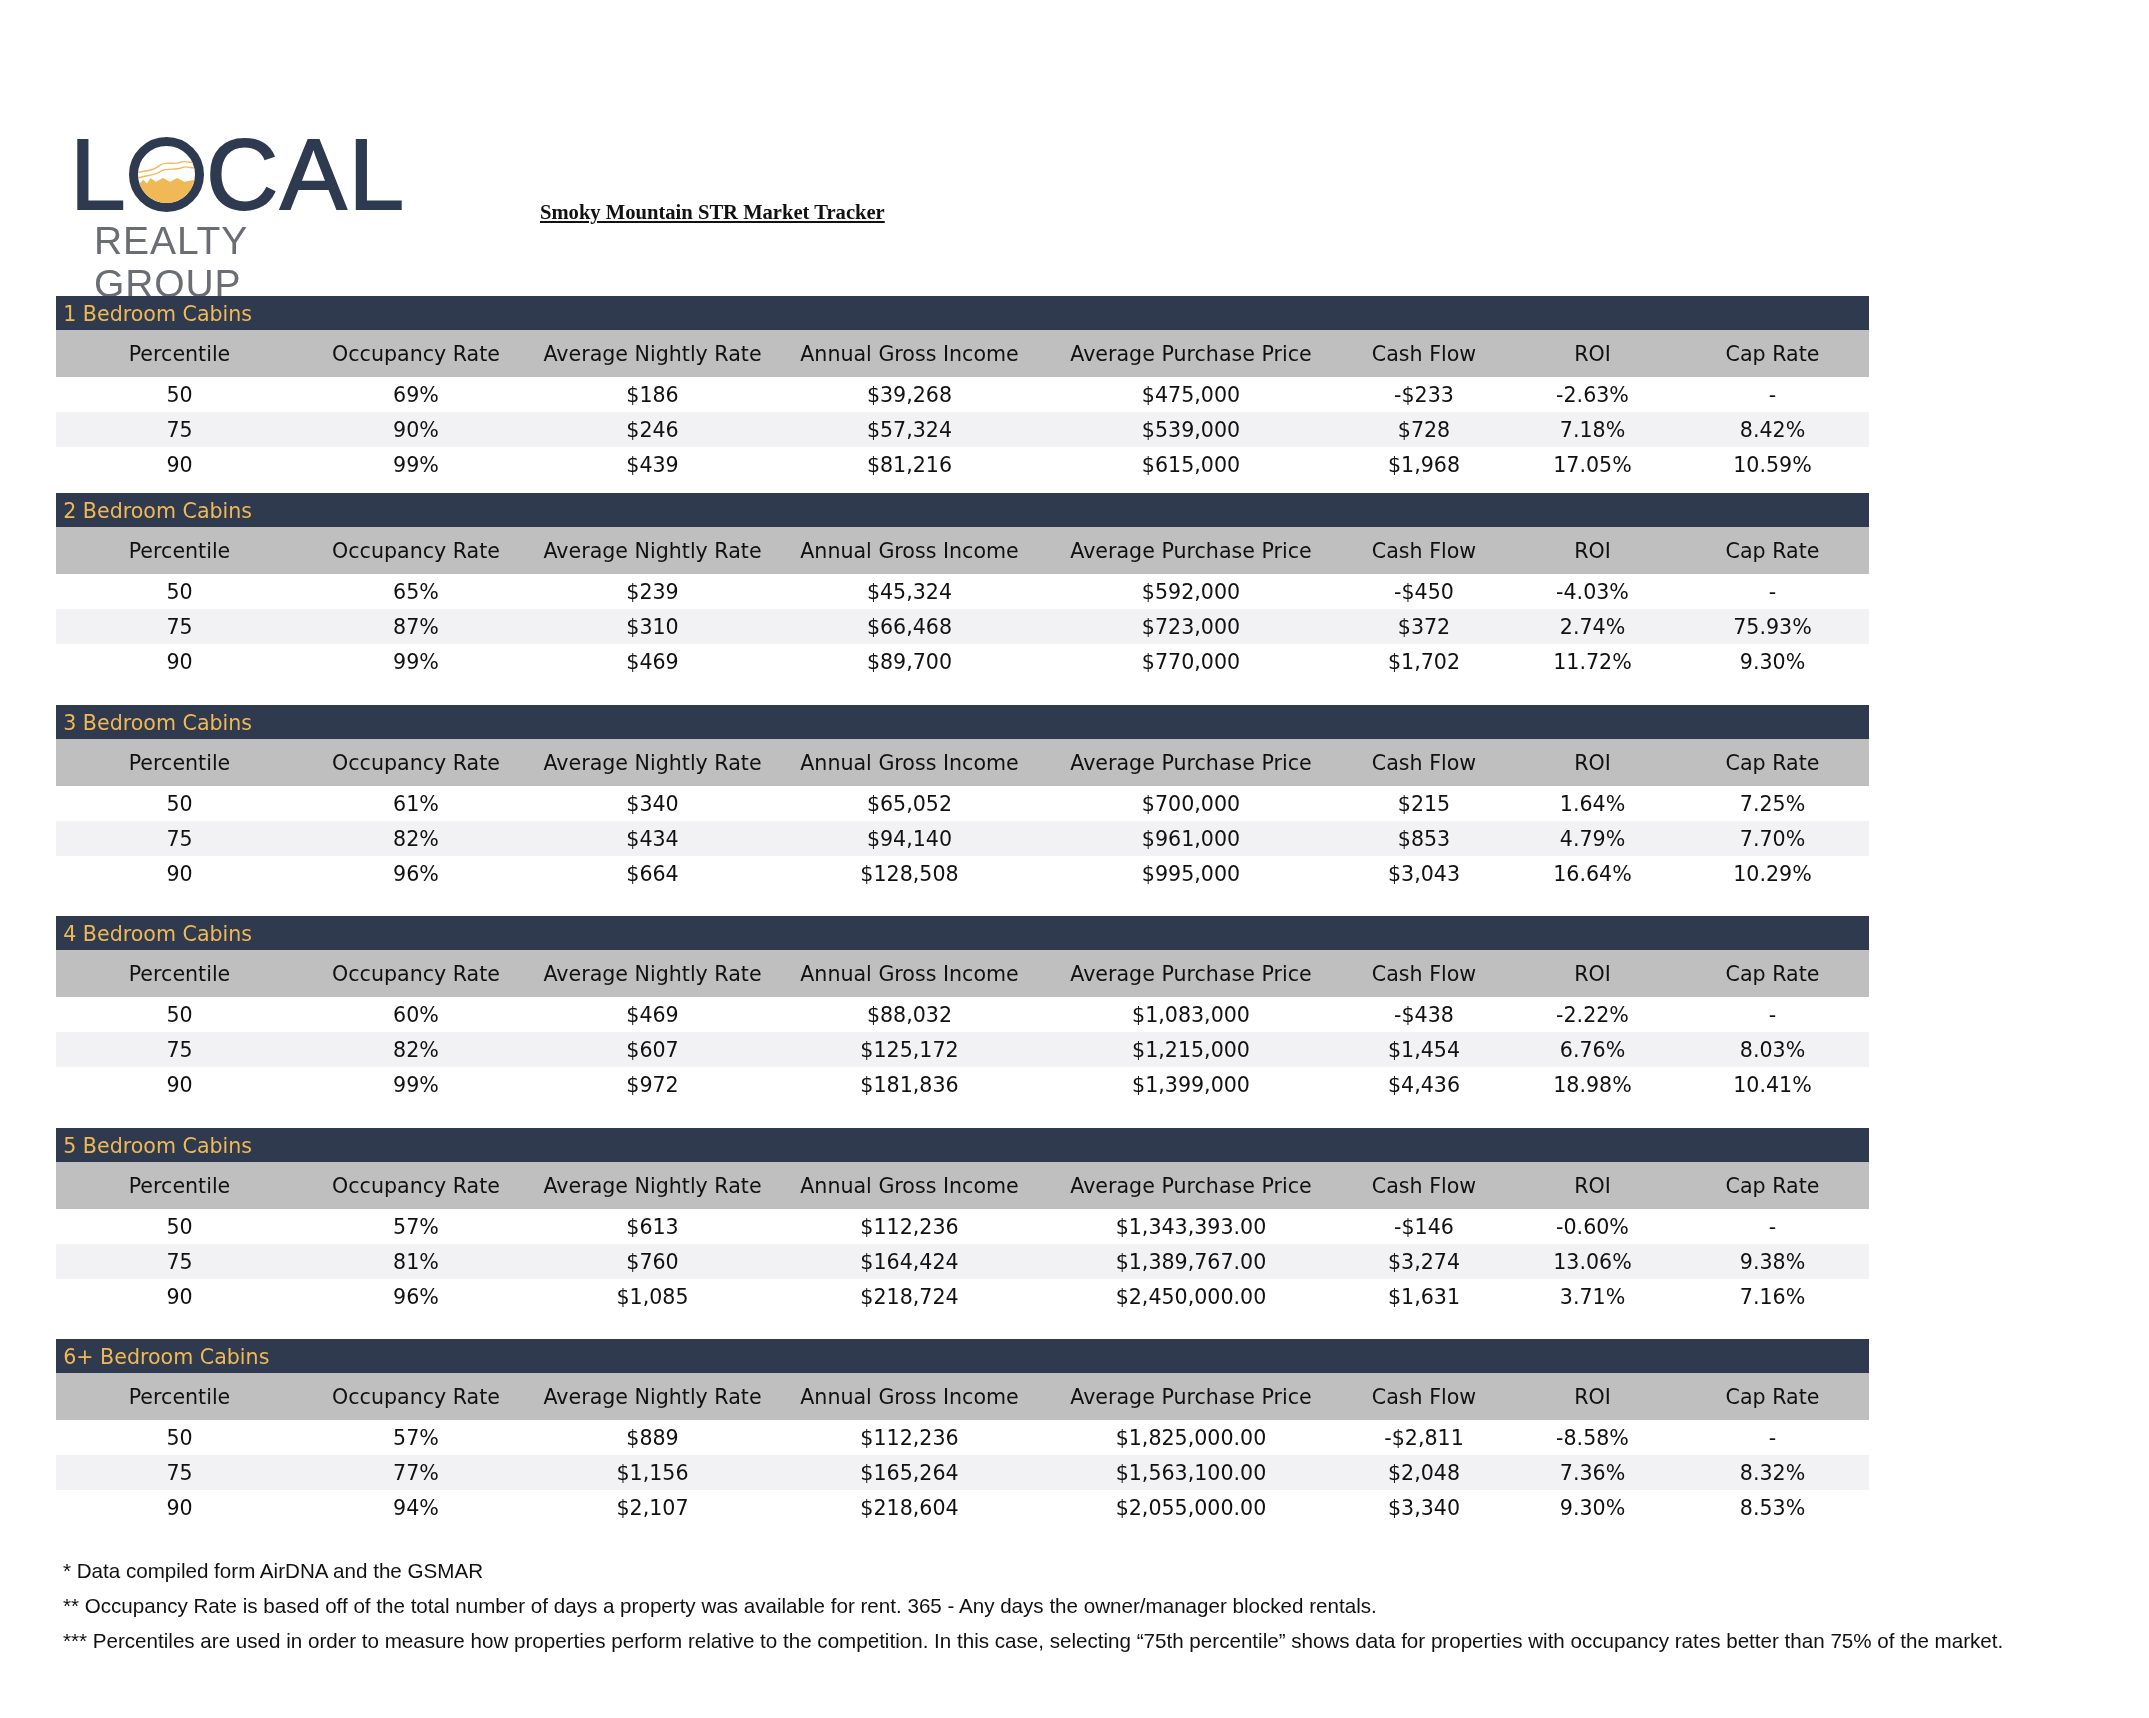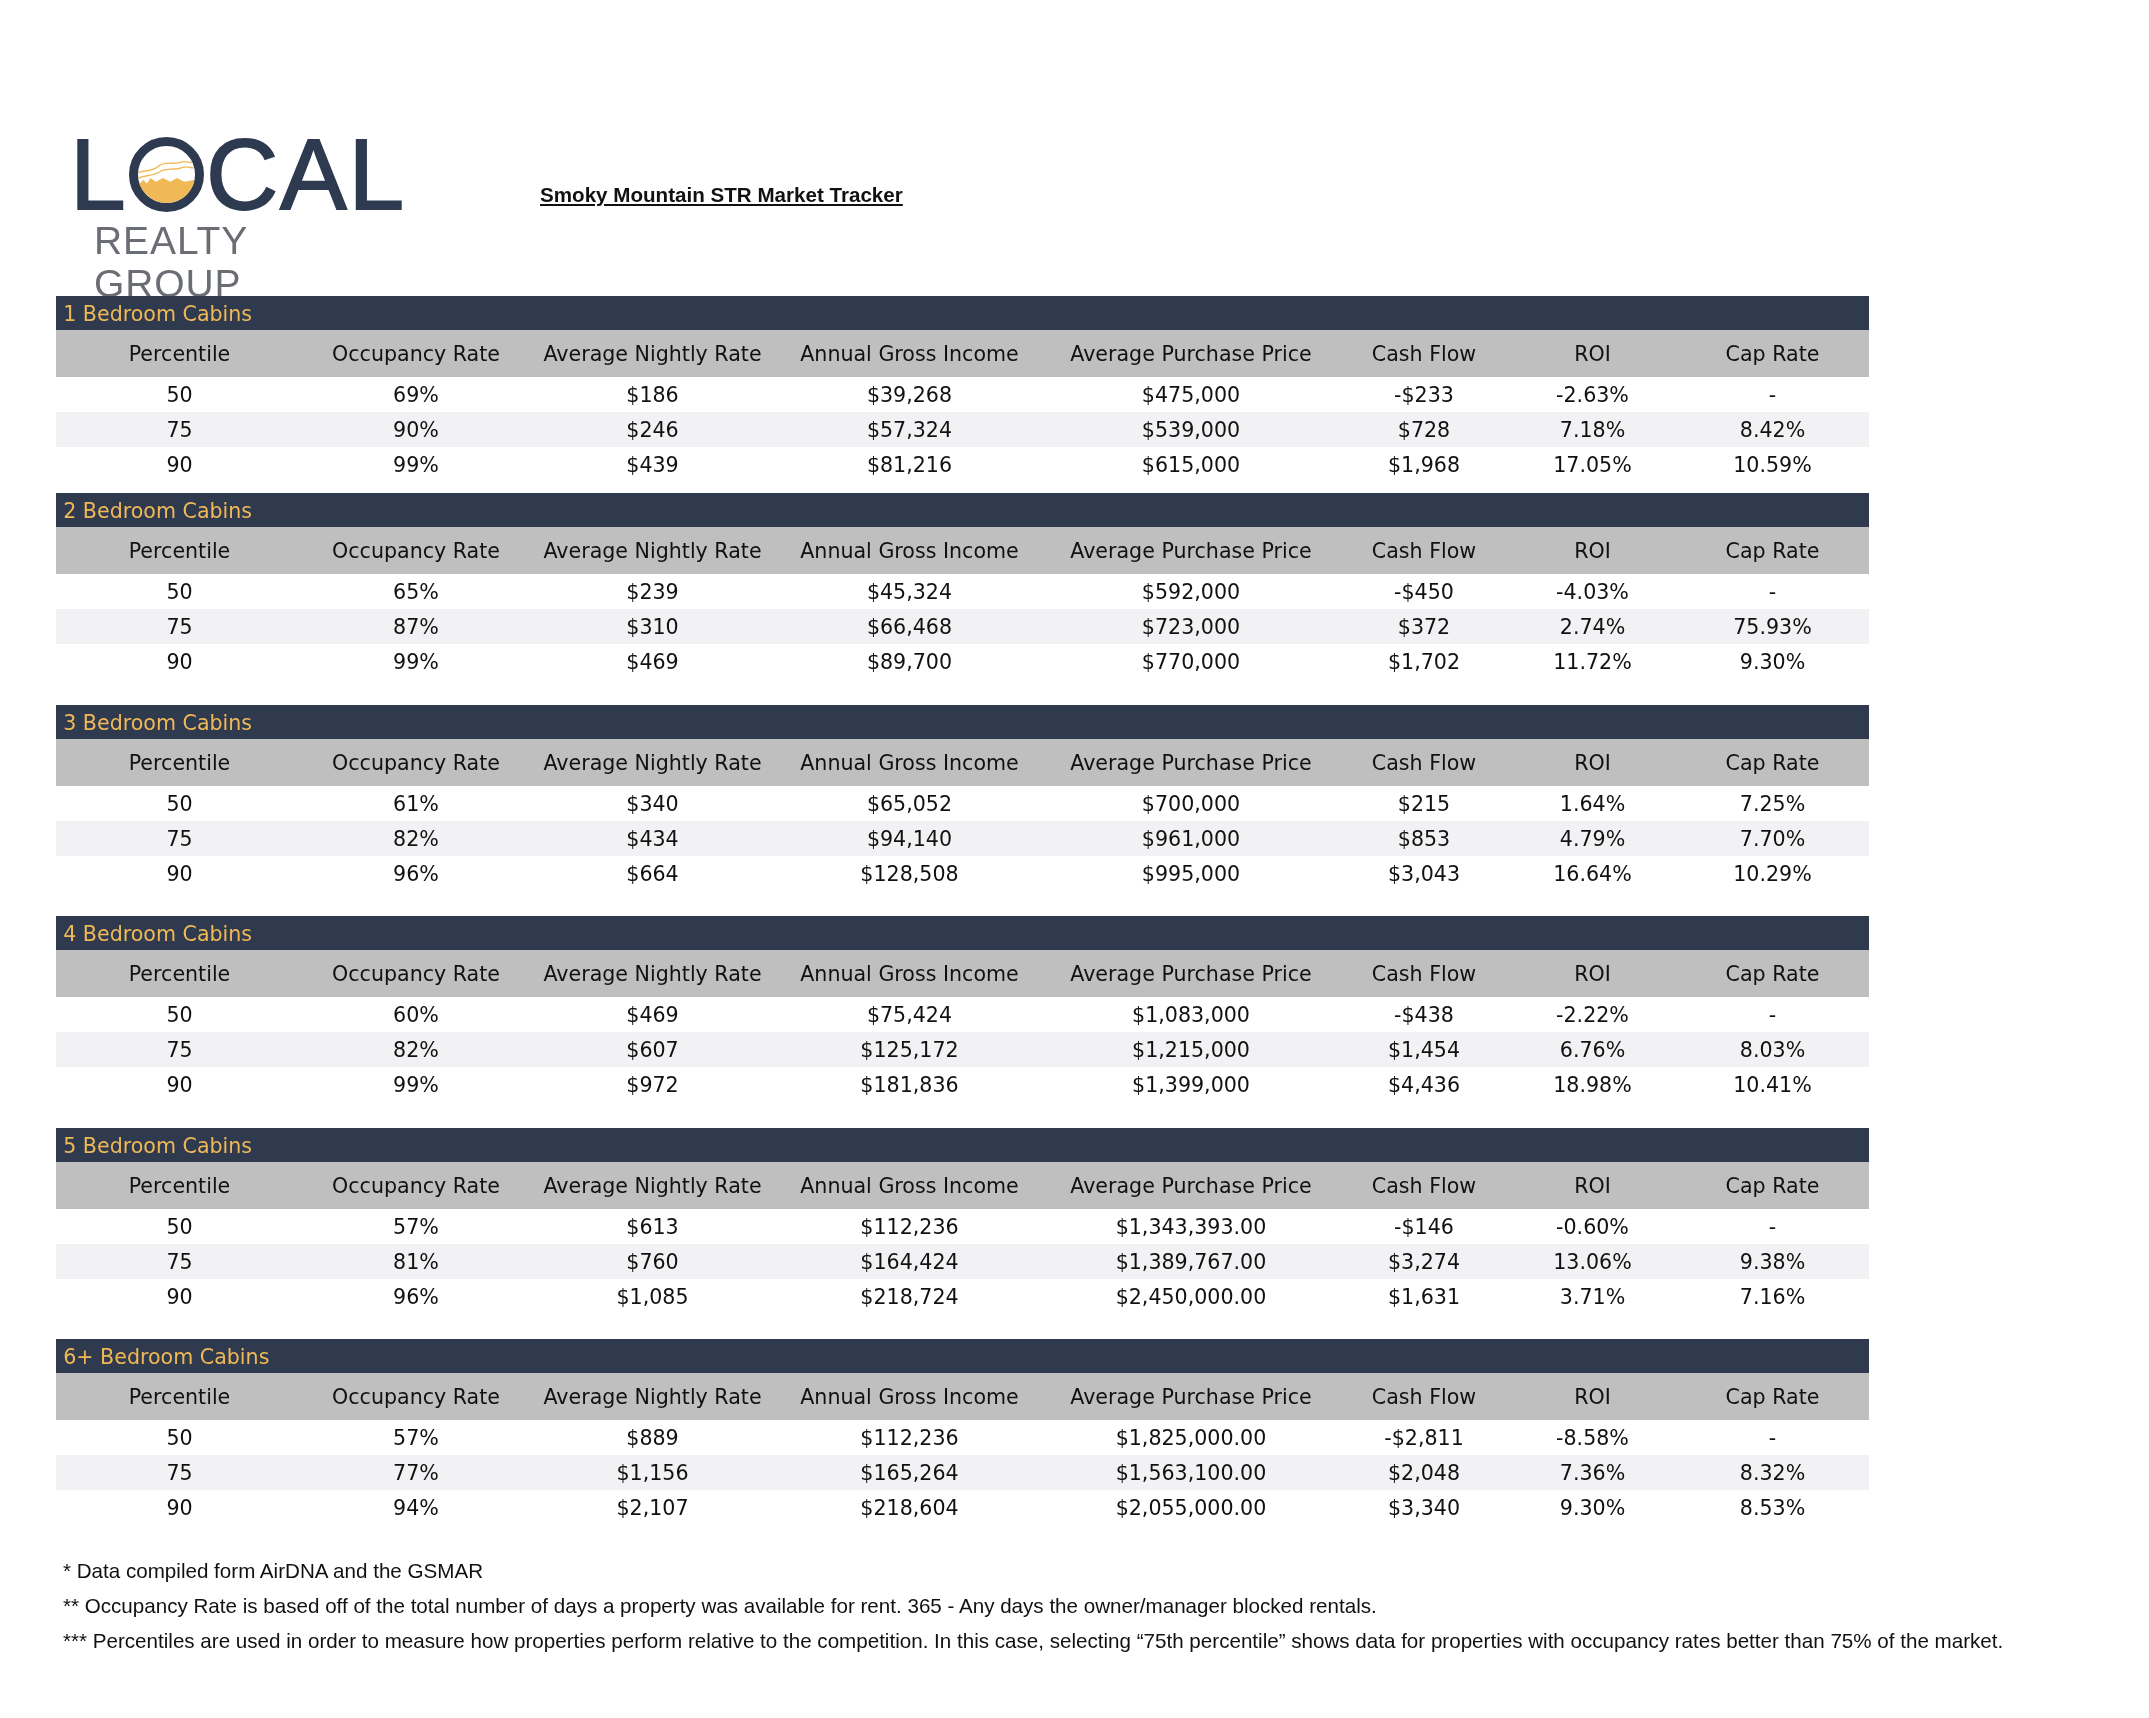--- a/index.html
+++ b/index.html
@@ -8,21 +8,21 @@
   .logo { position:absolute; left:70px; top:133px; width:331px; height:125px; }
   .logo-top { position:absolute; left:0; top:0; height:82px; display:flex; align-items:center;
               font-family:"Liberation Sans", sans-serif; font-size:100px; font-weight:400;
               color:#2e3a50; letter-spacing:1.8px; line-height:82px; }
   .logo-top .L, .logo-top .rest { display:inline-block; -webkit-text-stroke:1.8px #2e3a50; }
   .logo-o { display:inline-block; width:75px; height:75px; border:9px solid #2e3a50; border-radius:50%;
             box-sizing:border-box; position:relative; overflow:hidden; margin:0 1.8px; background:#fff; }
   .logo-o svg { position:absolute; left:0; top:0; width:100%; height:100%; }
   .logo-bottom { position:absolute; left:0; top:86px; font-family:"Liberation Sans", sans-serif;
                  font-size:39px; font-weight:300; color:#6a6d73; letter-spacing:0.9px; line-height:43px;margin-left:24px; }
-  .doc-title { position:absolute; left:540px; top:183px; font-family:Liberation Sans, sans-serif;
+  .doc-title { position:absolute; left:540px; top:201px; font-family:Liberation Serif, serif;
                font-weight:bold; font-size:20.6px; text-decoration:underline; color:#111; }
   .section { position:absolute; left:56px; width:1813px; }
   .sec-title { height:34px; background:#2f3a4f; color:#f0b955; font-size:20.6px; line-height:36px;
                padding-left:7.2px; box-sizing:border-box; }
   table { border-collapse:collapse; width:1813px; table-layout:fixed; }
   th, td { text-align:center; font-size:20.6px; padding:0; height:35px; font-weight:normal; white-space:nowrap; }
   thead tr { background:#bfbfbf; }
   thead th { height:47px; color:#111; }
   tbody tr:nth-child(2) { background:#f2f2f4; }
   .notes { position:absolute; left:63px; top:1557px; font-family:"Liberation Sans", sans-serif;
@@ -250,21 +250,21 @@
             <th>Cash Flow</th>
             <th>ROI</th>
             <th>Cap Rate</th>
           </tr>
         </thead>
         <tbody>
           <tr>
             <td>50</td>
             <td>60%</td>
             <td>$469</td>
-            <td>$75,424</td>
+            <td>$88,032</td>
             <td>$1,083,000</td>
             <td>-$438</td>
             <td>-2.22%</td>
             <td>-</td>
           </tr>
           <tr>
             <td>75</td>
             <td>82%</td>
             <td>$607</td>
             <td>$125,172</td>

